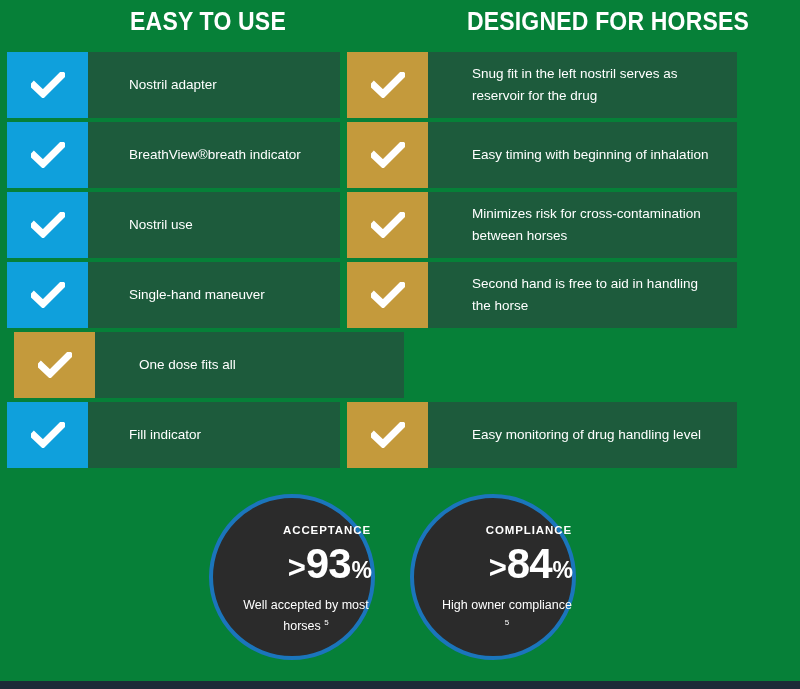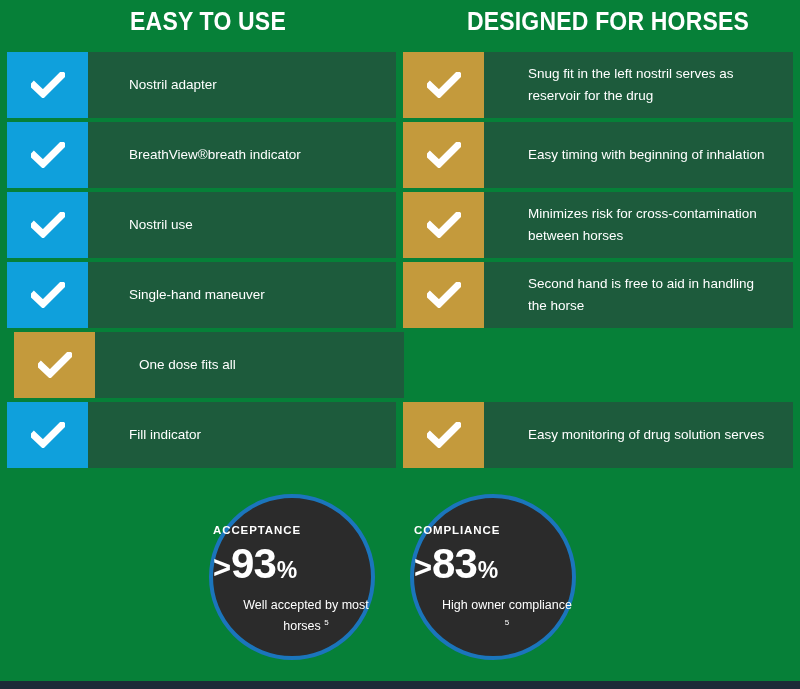--- a/index.html
+++ b/index.html
@@ -52,21 +52,21 @@
     height: 66px;
     margin-bottom: 4px;
     display: flex;
   }
   .row:last-child { margin-bottom: 11px; text-align: center; }
 
   .pair {
     display: flex;
     height: 66px;
   }
-  .pair.left  { width: 389px; }
+  .pair.left  { width: 333px; }
   .pair.gap   { width: 7px; }
   .pair.right { width: 390px; }
 
   .check-cell {
     width: 81px;
     height: 66px;
     flex: 0 0 81px;
     display: flex;
     align-items: center;
     justify-content: center;
@@ -110,21 +110,21 @@
   .badge {
     position: absolute;
     width: 166px;
     height: 166px;
     border-radius: 50%;
     background: #2B2B2B;
     border: 4px solid #1B75BC;
     box-sizing: border-box;
     display: flex;
     flex-direction: column;
-    align-items: flex-start;
+    align-items: flex-end;
     justify-content: flex-start;
     padding-top: 26px;
     box-sizing: border-box;
   }
   .badge.one { left: 209px; top: 2px; }
   .badge.two { left: 410px; top: 2px; }
 
   .badge-label {
     color: #ffffff;
     font-size: 11.5px;
@@ -306,21 +306,21 @@
       </div>
     </div>
     <div class="pair gap"></div>
     <div class="pair right">
       <div class="check-cell gold">
         <svg class="check-mark" viewBox="0 0 34 26">
           <path d="M3 13.5 L12 22 L31 3" fill="none" stroke="#ffffff" stroke-width="7" stroke-linecap="square"></path>
         </svg>
       </div>
       <div class="text-cell">
-        <span class="cell-text">Easy monitoring of drug solution serves</span>
+        <span class="cell-text">Easy monitoring of drug handling level</span>
       </div>
     </div>
   </div>
 
 </div>
 
 <div class="badges">
 
   <div class="badge one">
     <div class="badge-label">ACCEPTANCE</div>
@@ -332,21 +332,21 @@
     <div class="badge-desc">
       <span>Well accepted by most horses</span>
       <sup>5</sup>
     </div>
   </div>
 
   <div class="badge two">
     <div class="badge-label">COMPLIANCE</div>
     <div class="badge-value">
       <span class="gt">&gt;</span>
-      <span class="num">83</span>
+      <span class="num">84</span>
       <span class="pct">%</span>
     </div>
     <div class="badge-desc">
       <span>High owner compliance</span>
       <sup>5</sup>
     </div>
   </div>
 
 </div>
 

